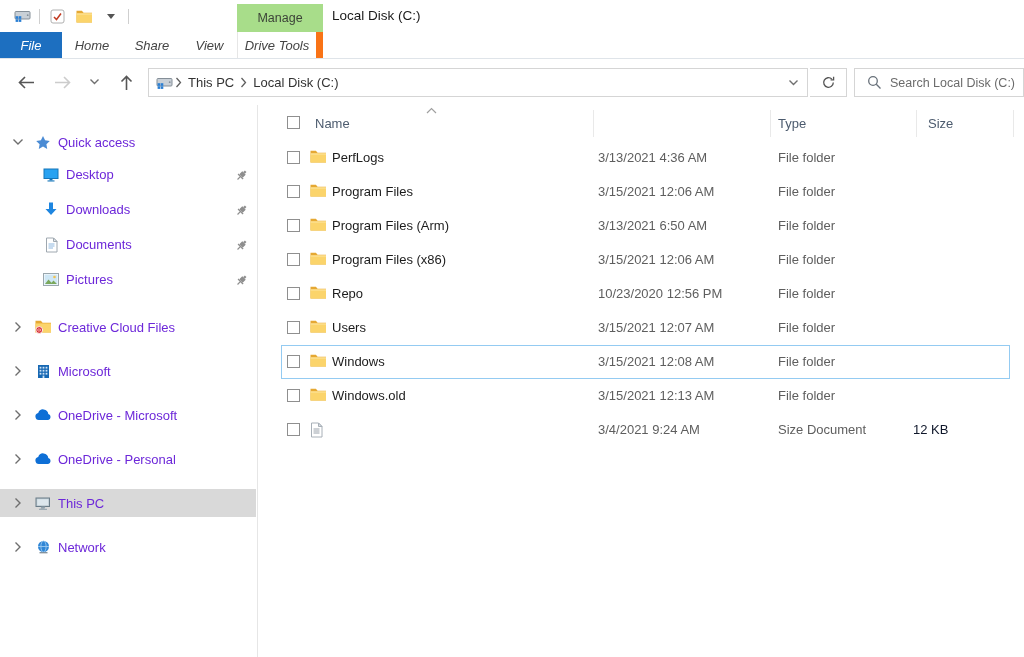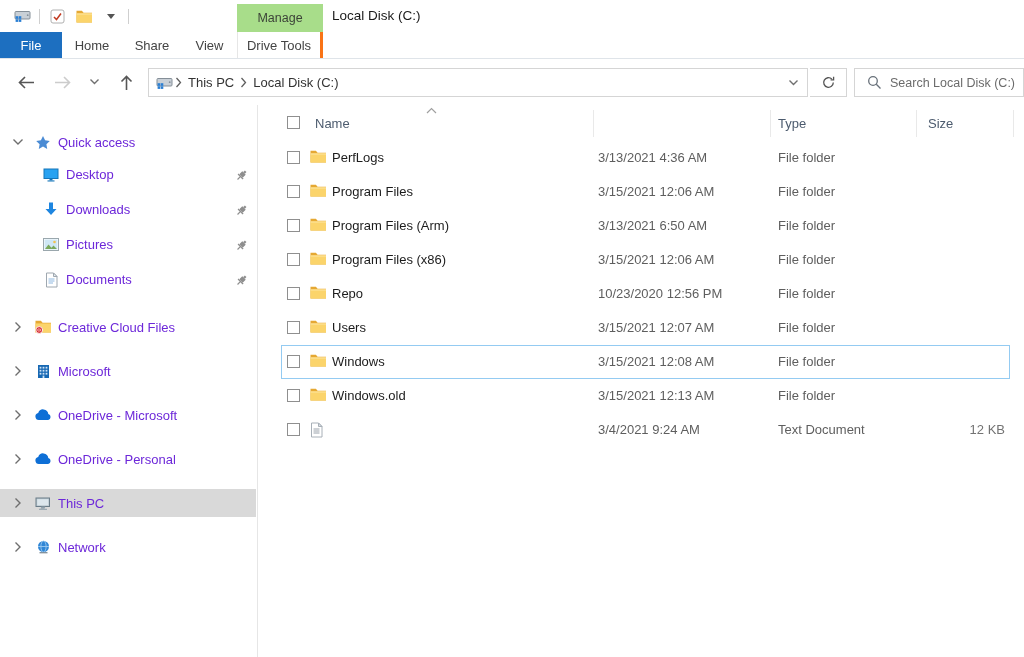--- a/index.html
+++ b/index.html
@@ -15,26 +15,26 @@
   .ctx-tab-header { position:absolute; left:237px; top:4px; width:86px; height:28px;
     background:#a8dd8a; display:flex; align-items:center; justify-content:center;
     font-size:12.5px; color:#3c4238; }
   .win-title { position:absolute; left:332px; top:0; height:32px; line-height:32px;
     font-size:13.5px; color:#1a1a1a; }
 
   
   .tabs { position:absolute; top:32px; left:0; right:0; height:27px;
     border-bottom:1px solid #dfe4e9; display:flex; }
   .tab { height:26px; display:flex; align-items:center; justify-content:center;
-    font-size:13px; color:#444; }
+    font-size:13px; color:#444;font-style:italic; }
   .tab.file { width:62px; background:#1d6fc0; color:#fff; }
   .tab.plain { width:60px; }
   .tab.view { width:55px; }
   .tab.ctx { position:absolute; left:237px; top:0; width:86px; height:26px;
-    background:#fff; border-left:1px solid #e6e6e6; border-right:3px solid #f97316;
+    background:#fff; border-left:1px solid #e6e6e6; border-right:7px solid #f97316;
     display:flex; align-items:center; justify-content:center; color:#444; }
 
   
   .navbar { position:absolute; top:59px; left:0; right:0; height:46px; background:#fff; }
   .navbtn { position:absolute; top:9px; width:28px; height:28px; display:flex;
     align-items:center; justify-content:center; }
   .addressbar { position:absolute; left:148px; top:9px; width:660px; height:29px;
     border:1px solid #d5d5d5; background:#fff; display:flex; align-items:center; }
   .addr-icon { margin-left:7px; display:flex; align-items:center; }
   .crumb { font-size:13px; color:#333; padding:0 4px; white-space:nowrap; }
@@ -83,21 +83,21 @@
   .frow { position:relative; height:34px; }
   .frow .checkbox { position:absolute; left:29px; top:10px; }
   .frow .ficon { position:absolute; left:52px; top:9px; }
   .fname { position:absolute; left:74px; top:0; height:34px; line-height:34px;
     font-size:13px; color:#1c1c1c; white-space:nowrap; }
   .fdate { position:absolute; left:340px; top:0; height:34px; line-height:34px;
     font-size:13px; color:#5e5e5e; white-space:nowrap; }
   .ftype { position:absolute; left:520px; top:0; height:34px; line-height:34px;
     font-size:13px; color:#5e5e5e; white-space:nowrap; }
   .fsize { position:absolute; left:655px; width:92px; top:0; height:34px; line-height:34px;
-    font-size:13px; color:#737373; text-align:right; }
+    font-size:13px; color:#0f172a; text-align:left; }
   .frow.selected::after { content:""; position:absolute; left:23px; right:14px; top:0; bottom:0;
     border:1px solid #94cbf2; pointer-events:none; }
   svg { display:block; }
 </style>
 </head>
 <body>
 
 <div class="app">
 
   <div class="titlebar">
@@ -298,50 +298,50 @@
                   <rect x="3" y="7.1" width="7" height="1.4"></rect>
                   <rect x="5.9" y="8.5" width="1.2" height="3.6"></rect>
                 </g>
               </svg>
             </span>
           </div>
         </div>
         <div class="qa-item">
           <div class="item-row">
             <span class="tree-icon">
-              <svg width="16" height="13" viewBox="0 0 16 13">
-                <rect x="0.5" y="0.5" width="15" height="12" fill="#fff" stroke="#9aa7ad"></rect>
-                <rect x="1.5" y="1.5" width="13" height="10" fill="#cfe7f5"></rect>
-                <path d="M2 11l3.5-4.5 3 3.2 2-2.2 3.5 3.5z" fill="#7aa85c"></path>
-                <circle cx="11.5" cy="4" r="1.3" fill="#f2c14e"></circle>
-              </svg>
-            </span>
-            <span class="tree-label">Pictures</span>
+              <svg width="13" height="16" viewBox="0 0 13 16">
+                <path d="M1.5 1h7l3.5 3.5V15H1.5z" fill="#fff" stroke="#9fa8b0"></path>
+                <path d="M8.5 1l3.5 3.5H8.5z" fill="#e8edf2" stroke="#9fa8b0"></path>
+                <path d="M3.5 7h6M3.5 9h6M3.5 11h4.5" stroke="#8fb8e0"></path>
+              </svg>
+            </span>
+            <span class="tree-label">Documents</span>
             <span class="pin">
               <svg width="13" height="13" viewBox="0 0 13 13">
                 <g fill="#8e8e8e" transform="rotate(45 6.5 6.5)">
                   <rect x="5.4" y="0.6" width="2.2" height="2.2"></rect>
                   <rect x="4.1" y="2.8" width="4.8" height="4.3" rx="0.6"></rect>
                   <rect x="3" y="7.1" width="7" height="1.4"></rect>
                   <rect x="5.9" y="8.5" width="1.2" height="3.6"></rect>
                 </g>
               </svg>
             </span>
           </div>
         </div>
         <div class="qa-item">
           <div class="item-row">
             <span class="tree-icon">
-              <svg width="13" height="16" viewBox="0 0 13 16">
-                <path d="M1.5 1h7l3.5 3.5V15H1.5z" fill="#fff" stroke="#9fa8b0"></path>
-                <path d="M8.5 1l3.5 3.5H8.5z" fill="#e8edf2" stroke="#9fa8b0"></path>
-                <path d="M3.5 7h6M3.5 9h6M3.5 11h4.5" stroke="#8fb8e0"></path>
-              </svg>
-            </span>
-            <span class="tree-label">Documents</span>
+              <svg width="16" height="13" viewBox="0 0 16 13">
+                <rect x="0.5" y="0.5" width="15" height="12" fill="#fff" stroke="#9aa7ad"></rect>
+                <rect x="1.5" y="1.5" width="13" height="10" fill="#cfe7f5"></rect>
+                <path d="M2 11l3.5-4.5 3 3.2 2-2.2 3.5 3.5z" fill="#7aa85c"></path>
+                <circle cx="11.5" cy="4" r="1.3" fill="#f2c14e"></circle>
+              </svg>
+            </span>
+            <span class="tree-label">Pictures</span>
             <span class="pin">
               <svg width="13" height="13" viewBox="0 0 13 13">
                 <g fill="#8e8e8e" transform="rotate(45 6.5 6.5)">
                   <rect x="5.4" y="0.6" width="2.2" height="2.2"></rect>
                   <rect x="4.1" y="2.8" width="4.8" height="4.3" rx="0.6"></rect>
                   <rect x="3" y="7.1" width="7" height="1.4"></rect>
                   <rect x="5.9" y="8.5" width="1.2" height="3.6"></rect>
                 </g>
               </svg>
             </span>
@@ -591,19 +591,19 @@
           <div class="frow">
             <span class="checkbox"></span>
             <span class="ficon">
               <svg width="13" height="16" viewBox="0 0 13 16">
                 <path d="M1.5 1h7l3.5 3.5V15H1.5z" fill="#fff" stroke="#a8b0b8"></path>
                 <path d="M8.5 1l3.5 3.5H8.5z" fill="#dfe3e7" stroke="#a8b0b8"></path>
                 <path d="M3.5 7h6M3.5 9h6M3.5 11h6" stroke="#9aa2ab"></path>
               </svg>
             </span>
             <span class="fdate">3/4/2021 9:24 AM</span>
-            <span class="ftype">Text Document</span>
+            <span class="ftype">Size Document</span>
             <span class="fsize">12 KB</span>
           </div>
         </div>
     </div>
   </div>
 </div>
 
 </body></html>

